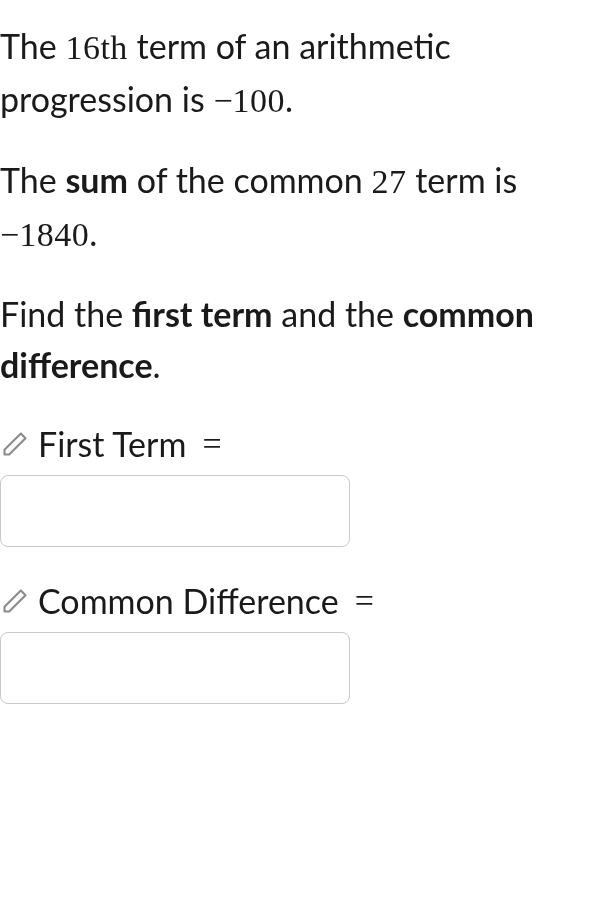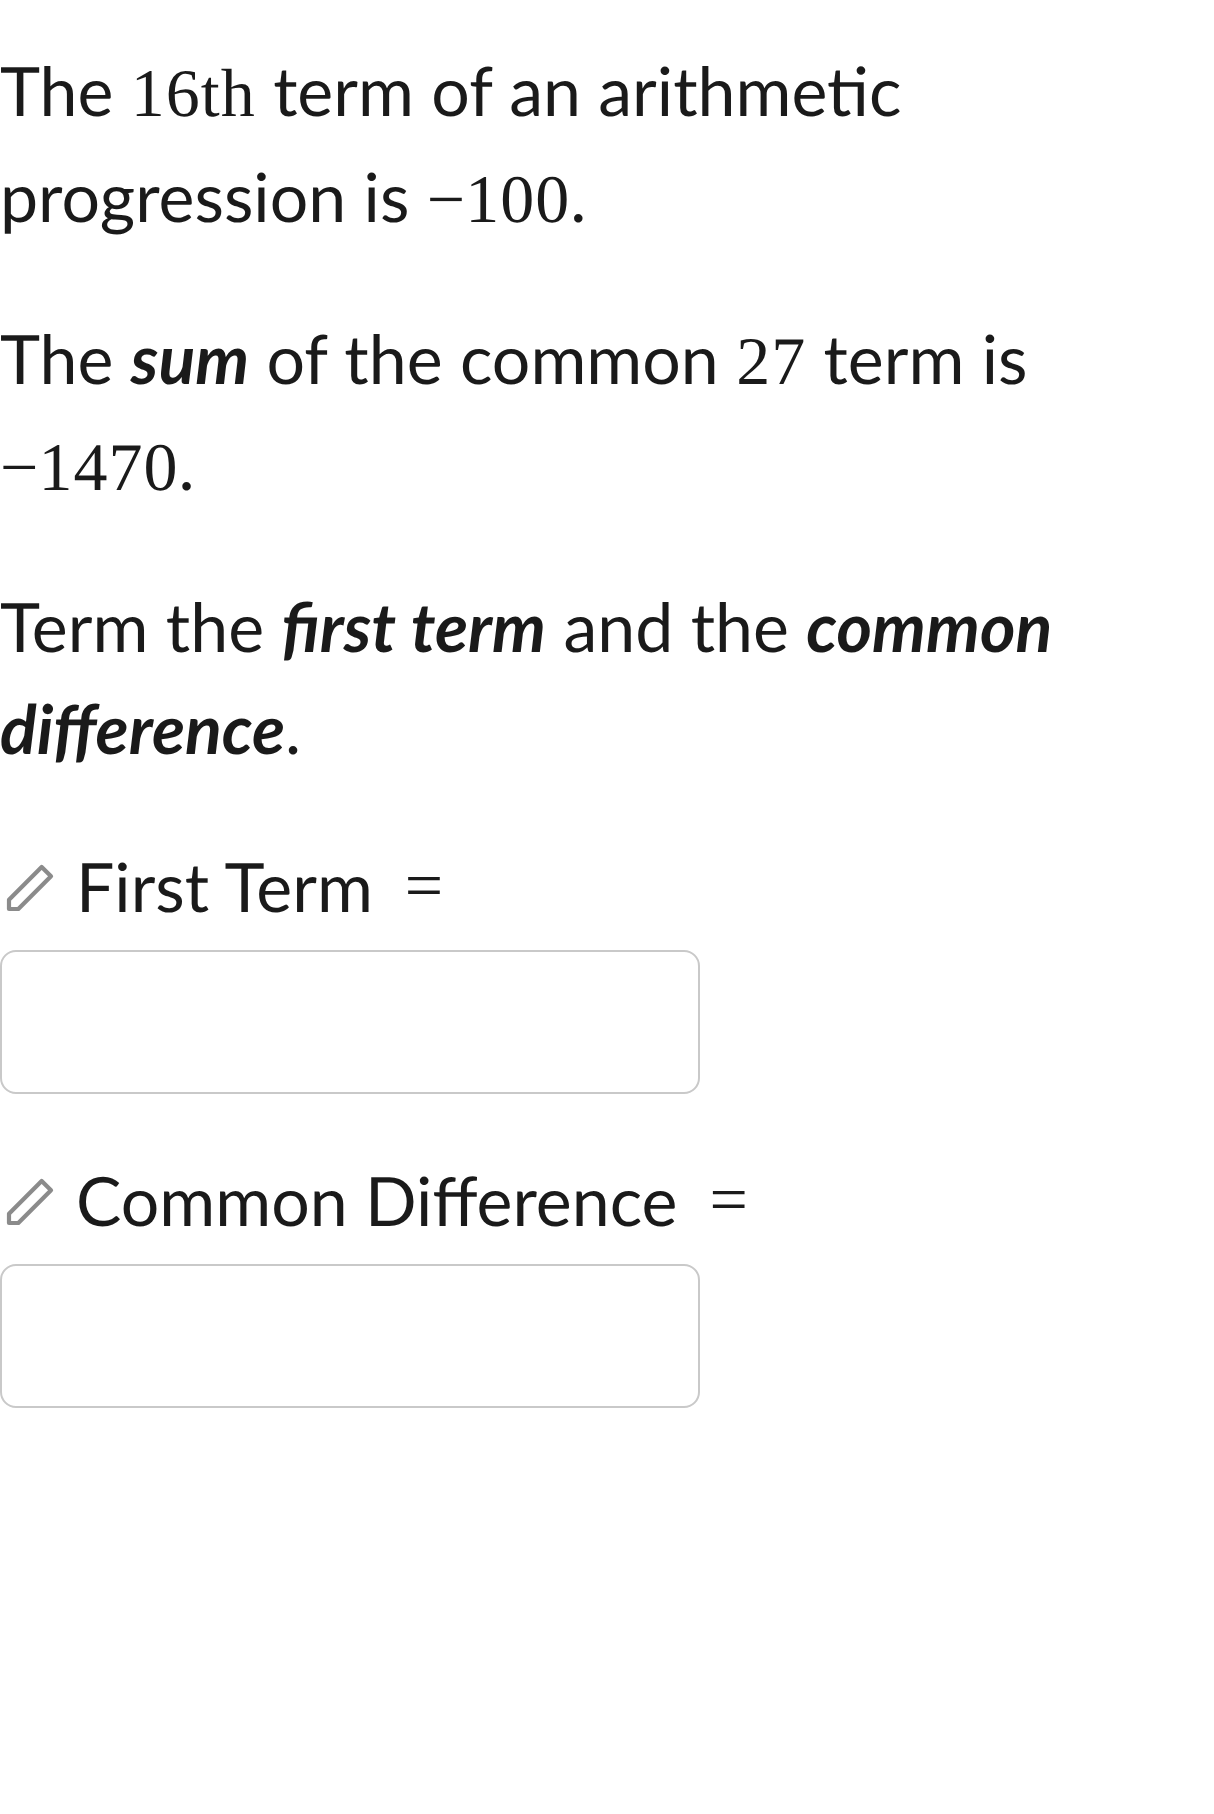--- a/index.html
+++ b/index.html
@@ -50,35 +50,35 @@
     width: 350px;
     height: 72px;
     border: 1.5px solid #c9c9c9;
     border-radius: 8px;
     padding: 8px 14px;
     font-size: 30px;
     font-family: inherit;
     background: #fff;
     outline: none;
   }
-  strong { font-weight: 700; font-style: italic; }
+  strong { font-weight: 700; }
 </style>
 </head>
 <body>
 
 <p class="para">
   <span>The </span><span class="mathnum">16th</span><span> term of an arithmetic progression is </span><span class="minus">−</span><span class="mathnum">100</span><span>.</span>
 </p>
 
 <p class="para">
-  <span>The </span><strong>sum</strong><span> of the common </span><span class="mathnum">27</span><span> term is </span><span class="minus">−</span><span class="mathnum">1470</span><span>.</span>
+  <span>The </span><strong>sum</strong><span> of the common </span><span class="mathnum">27</span><span> term is </span><span class="minus">−</span><span class="mathnum">1840</span><span>.</span>
 </p>
 
 <p class="para">
-  <span>Term the </span><strong>first term</strong><span> and the </span><strong>common difference</strong><span>.</span>
+  <span>Find the </span><strong>first term</strong><span> and the </span><strong>common difference</strong><span>.</span>
 </p>
 
 <div class="answer-block">
   <div class="answer-label-row">
     <span class="pencil-icon">
       <svg viewBox="0 0 24 24" fill="none" stroke="currentColor" stroke-width="1.8" stroke-linecap="round" stroke-linejoin="round">
         <path d="M17 3l4 4L7 21H3v-4L17 3z"></path>
       </svg>
     </span>
     <span>First Term</span>

